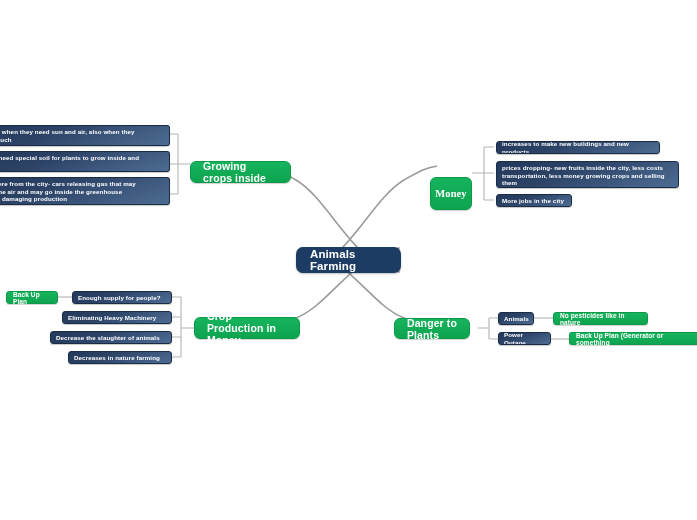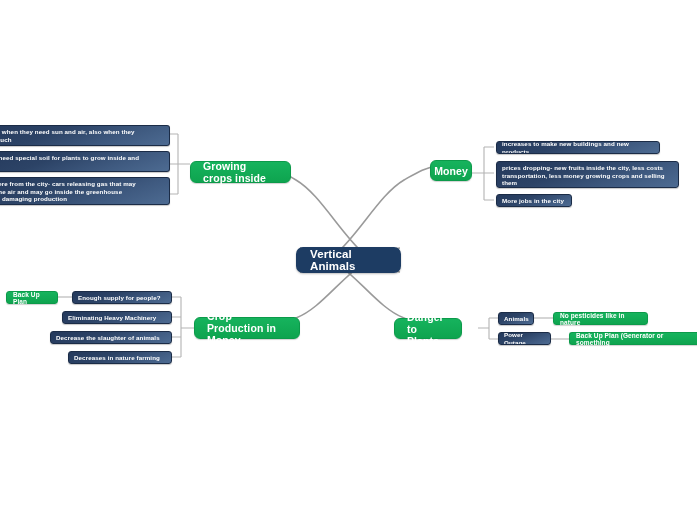--- a/index.html
+++ b/index.html
@@ -109,21 +109,21 @@
     </g>
 
     <g fill="none" stroke="#b3b3b3" stroke-width="1.1">
       <path d="M 478 328 L 489 328 M 489 318 L 489 339 M 489 318 L 498 318 M 489 339 L 498 339"></path>
       <path d="M 534 318 L 553 318"></path>
       <path d="M 551 339 L 569 339"></path>
     </g>
   </svg>
 
   <div class="node root" style="left:296px; top:247px; width:105px; height:26px;">
-    <span class="label">Vertical Animals</span>
+    <span class="label">Animals Farming</span>
   </div>
 
   <div class="node green big" style="left:190px; top:153px; width:101px; height:22px;margin-top:8px;">
     <span class="label">Growing crops inside</span>
   </div>
 
   <div class="node navy clip-left" style="left:-22px; top:125px; width:192px; height:21px;">
     <span class="label">mate- when they need sun and air, also when they
 too much</span>
   </div>
@@ -132,21 +132,21 @@
     <span class="label">und- need special soil for plants to grow inside and
 er</span>
   </div>
 
   <div class="node navy clip-left" style="left:-22px; top:177px; width:192px; height:28px;">
     <span class="label">osphere from the city- cars releasing gas that may
 nge the air and may go inside the greenhouse
 lding, damaging production</span>
   </div>
 
-  <div class="node green big" style="left:430px; top:160px; width:42px; height:21px;">
+  <div class="node green big" style="left:430px; top:177px; width:42px; height:33px;font-family:Liberation Serif, serif;">
     <span class="label">Money</span>
   </div>
 
   <div class="node navy mid" style="left:496px; top:141px; width:164px; height:13px;">
     <span class="label">increases to make new buildings and new products</span>
   </div>
 
   <div class="node navy" style="left:496px; top:161px; width:183px; height:27px;">
     <span class="label">prices dropping- new fruits inside the city, less costs
 transportation, less money growing crops and selling
@@ -174,21 +174,21 @@
   </div>
 
   <div class="node navy mid" style="left:50px; top:331px; width:122px; height:13px;">
     <span class="label">Decrease the slaughter of animals</span>
   </div>
 
   <div class="node navy mid" style="left:68px; top:351px; width:104px; height:13px;">
     <span class="label">Decreases in nature farming</span>
   </div>
 
-  <div class="node green big" style="left:394px; top:318px; width:68px; height:21px;">
+  <div class="node green big" style="left:394px; top:318px; width:76px; height:21px;">
     <span class="label">Danger to Plants</span>
   </div>
 
   <div class="node navy mid" style="left:498px; top:312px; width:36px; height:13px;">
     <span class="label">Animals</span>
   </div>
 
   <div class="node green small" style="left:553px; top:312px; width:95px; height:13px;">
     <span class="label">No pesticides like in nature</span>
   </div>

